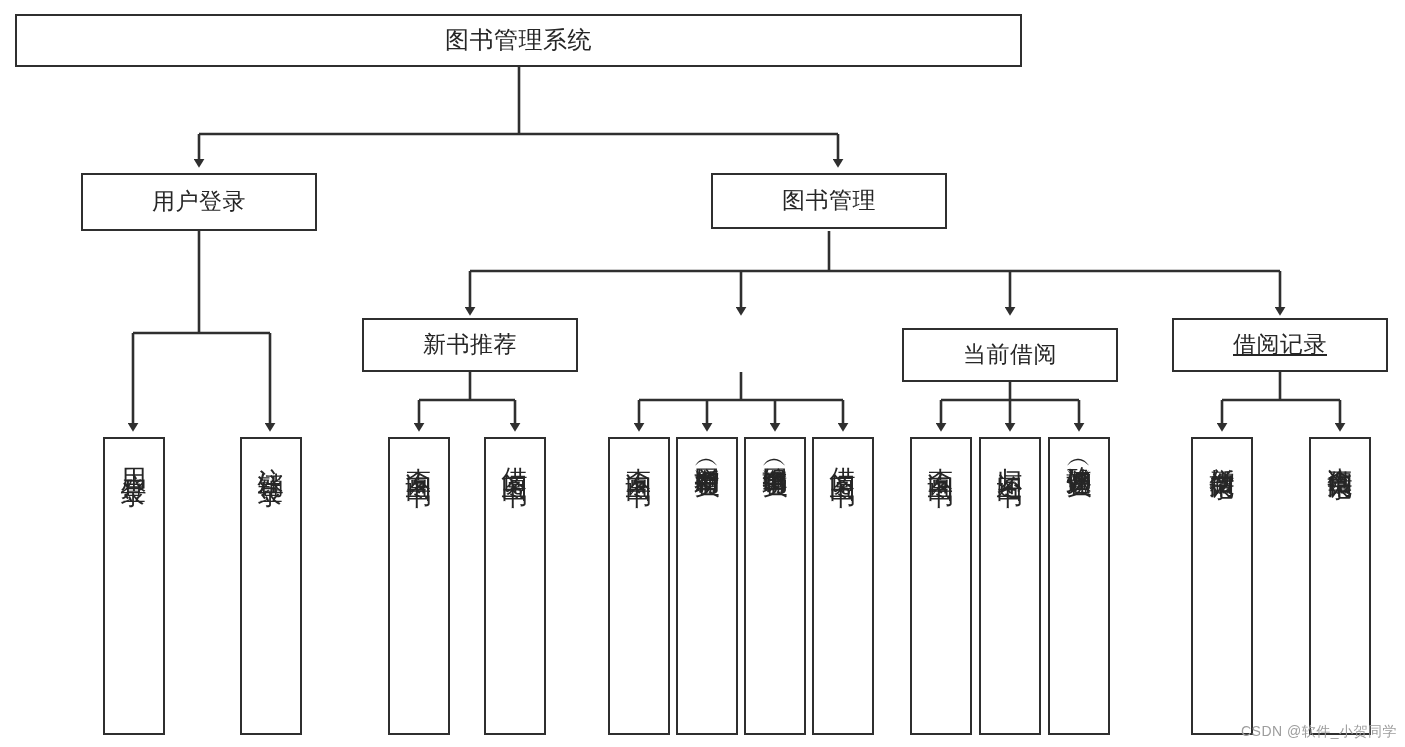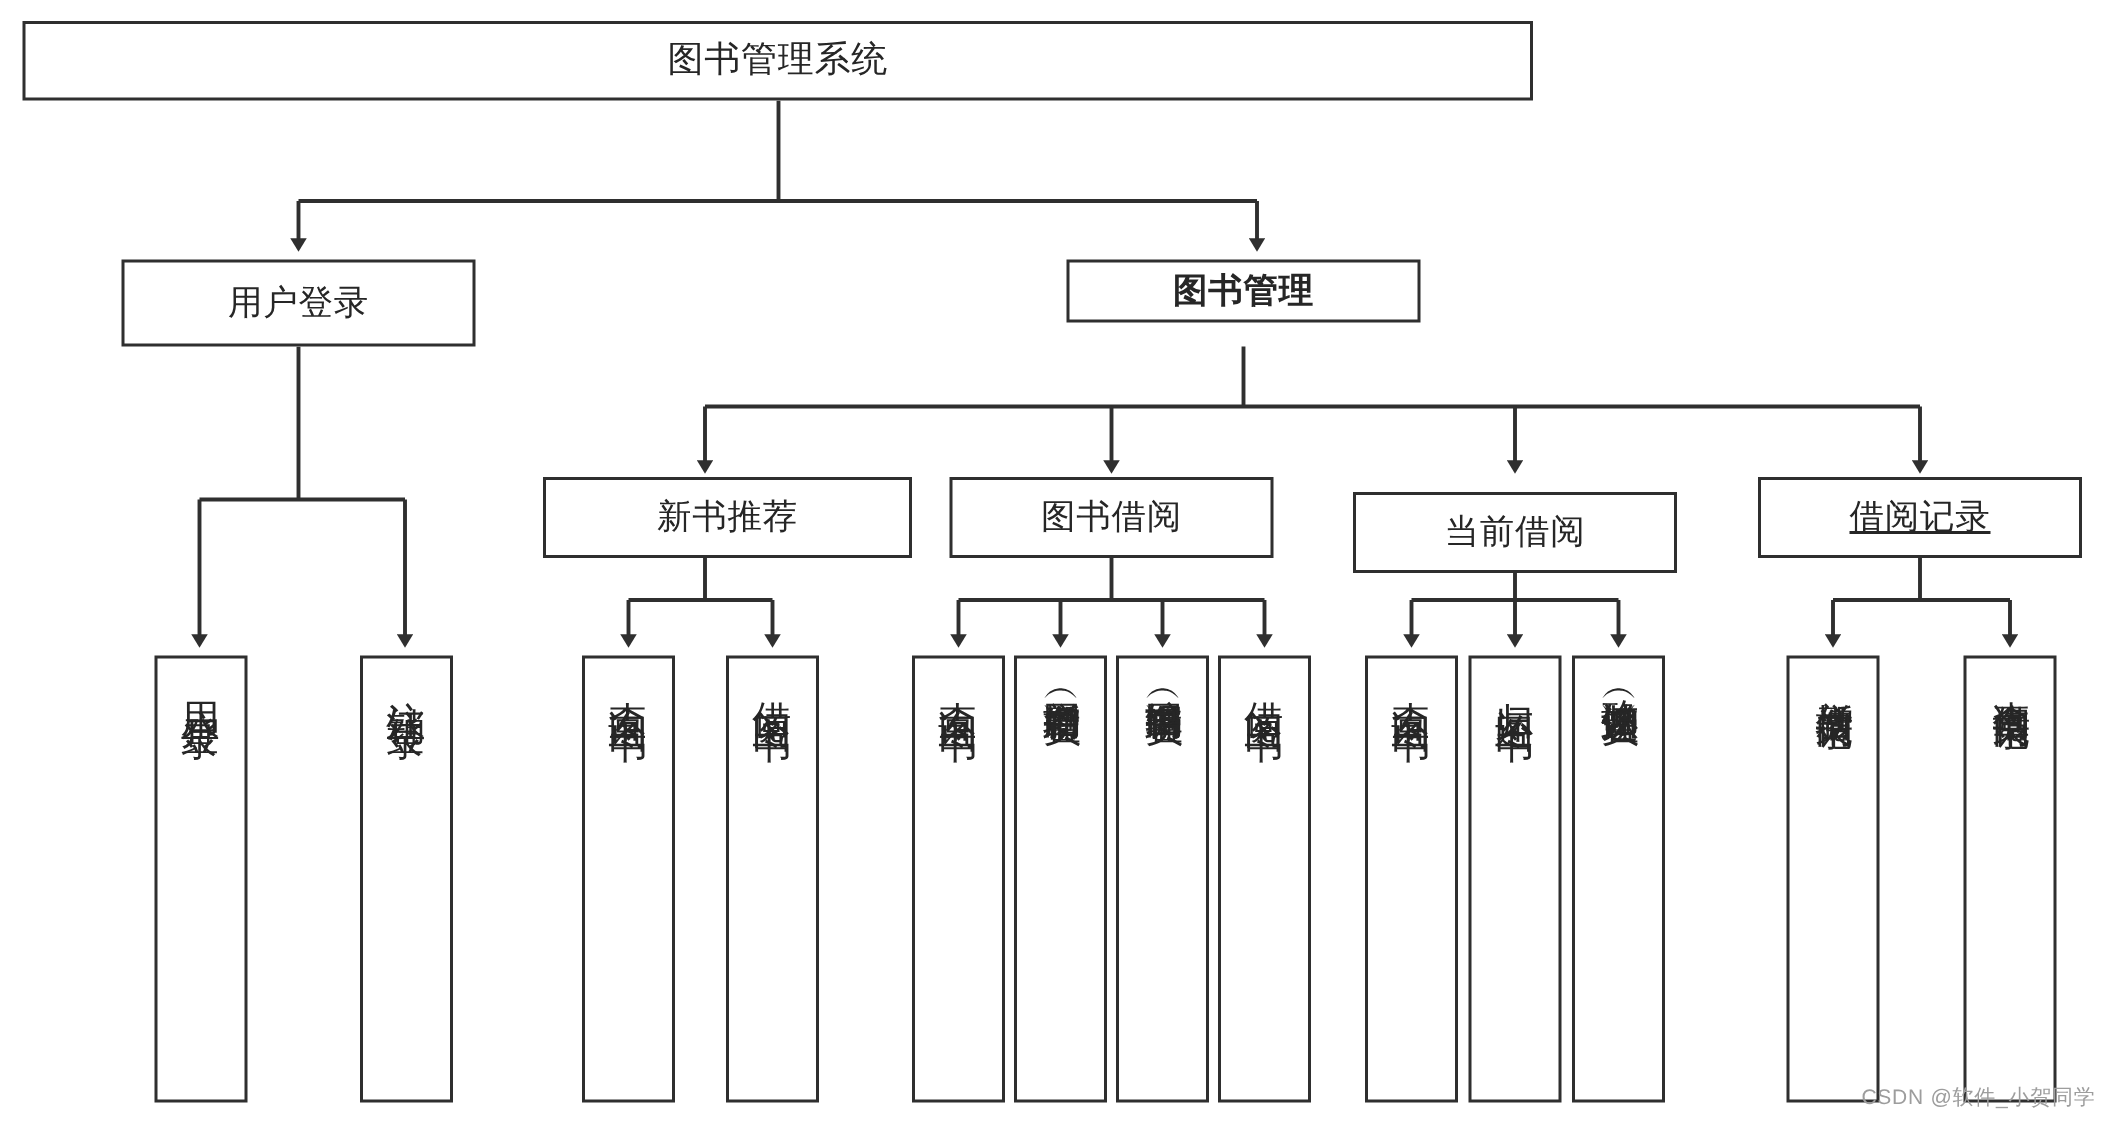--- a/index.html
+++ b/index.html
@@ -123,29 +123,26 @@
     </g>
   </svg>
 
   <div class="node horiz root" style="left:15px;top:14px;width:1007px;height:53px;">
     <span class="lbl">图书管理系统</span>
   </div>
 
   <div class="node horiz" style="left:81px;top:173px;width:236px;height:58px;">
     <span class="lbl">用户登录</span>
   </div>
-  <div class="node horiz" style="left:711px;top:173px;width:236px;height:42px;font-weight:bold;">
+  <div class="node horiz" style="left:711px;top:173px;width:236px;height:56px;">
     <span class="lbl">图书管理</span>
   </div>
 
-  <div class="node horiz" style="left:362px;top:318px;width:246px;height:54px;">
+  <div class="node horiz" style="left:362px;top:318px;width:216px;height:54px;">
     <span class="lbl">新书推荐</span>
-  </div>
-  <div class="node horiz" style="left:633px;top:318px;width:216px;height:54px;">
-    <span class="lbl">图书借阅</span>
   </div>
   <div class="node horiz" style="left:902px;top:328px;width:216px;height:54px;">
     <span class="lbl">当前借阅</span>
   </div>
   <div class="node horiz" style="left:1172px;top:318px;width:216px;height:54px;text-decoration:underline;">
     <span class="lbl">借阅记录</span>
   </div>
 
   <div class="node vert" style="left:103px;top:437px;width:62px;height:298px;">
     <span class="lbl">用户登录</span>

